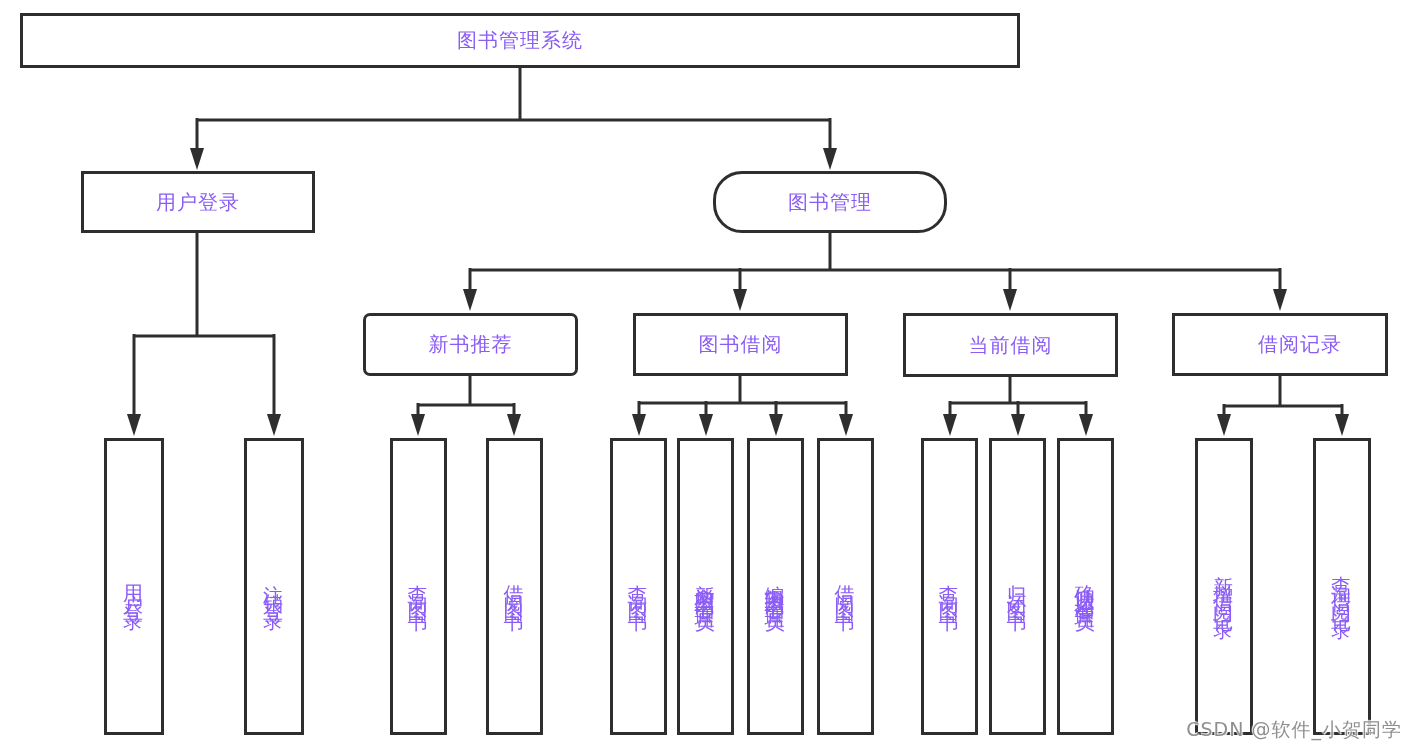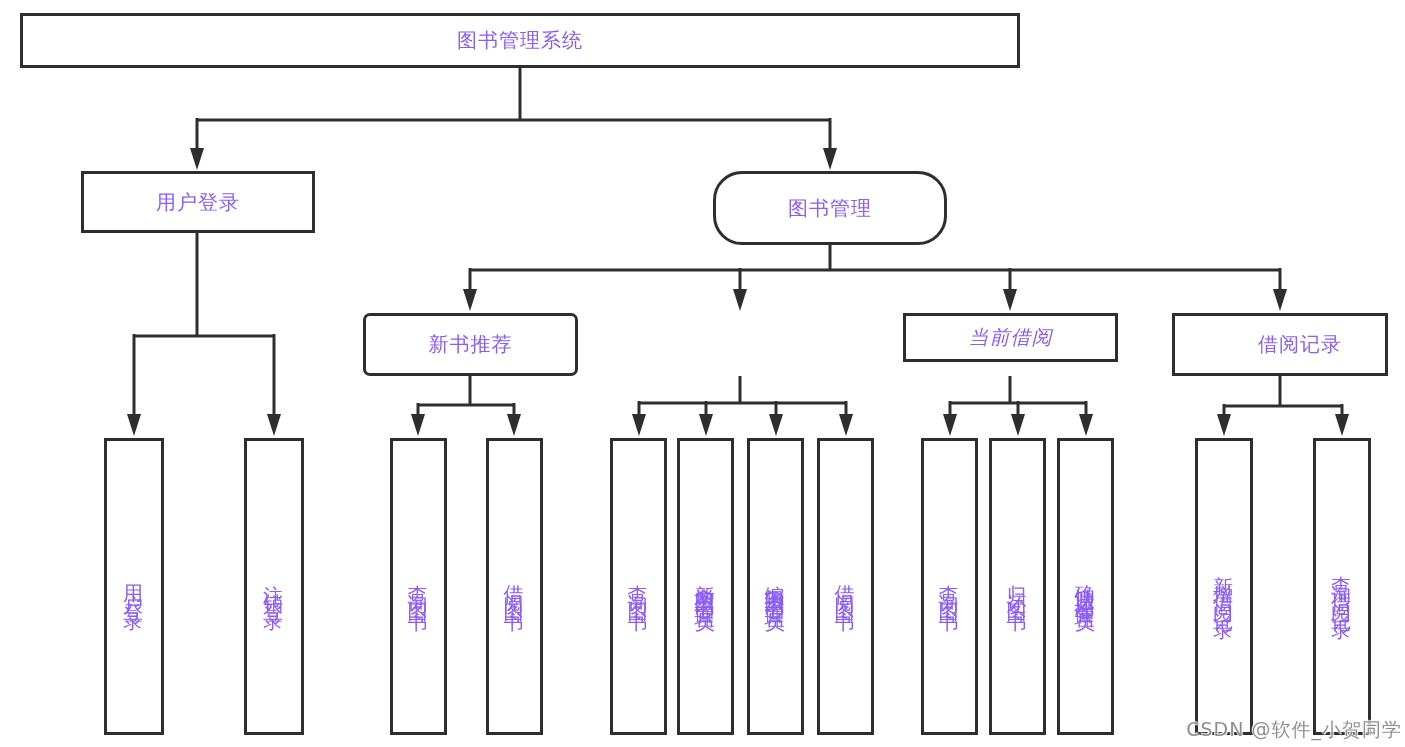--- a/index.html
+++ b/index.html
@@ -139,24 +139,25 @@
       <polygon points="1011,414 1025,414 1018,436"></polygon>
       <polygon points="1079,414 1093,414 1086,436"></polygon>
       <polygon points="1217,414 1231,414 1224,436"></polygon>
       <polygon points="1335,414 1349,414 1342,436"></polygon>
     </g>
   </svg>
 
   <div class="node" style="left:20px; top:13px; width:1000px; height:55px;">图书管理系统</div>
 
   <div class="node" style="left:81px; top:171px; width:234px; height:62px;">用户登录</div>
-  <div class="node" style="left:713px; top:171px; width:234px; height:74px;border-radius:29px;">图书管理</div>
+  <div class="node" style="left:713px; top:171px; width:234px; height:62px;border-radius:29px;">图书管理</div>
 
   <div class="node" style="left:363px; top:313px; width:215px; height:63px;border-radius:7px;">新书推荐</div>
-  <div class="node" style="left:903px; top:313px; width:215px; height:49px;font-style:italic;">当前借阅</div>
+  <div class="node" style="left:633px; top:313px; width:215px; height:63px;">图书借阅</div>
+  <div class="node" style="left:903px; top:313px; width:215px; height:64px;">当前借阅</div>
   <div class="node" style="left:1172px; top:313px; width:216px; height:63px;padding-left:40px;">借阅记录</div>
 
   <div class="node v" style="left:104px; top:438px; width:60px; height:297px;">用户登录</div>
   <div class="node v" style="left:244px; top:438px; width:60px; height:297px;">注销登录</div>
 
   <div class="node v" style="left:390px; top:438px; width:57px; height:297px;">查询图书</div>
   <div class="node v" style="left:486px; top:438px; width:57px; height:297px;">借阅图书</div>
 
   <div class="node v" style="left:610px; top:438px; width:57px; height:297px;">查询图书</div>
   <div class="node v v-long" style="left:677px; top:438px; width:57px; height:297px;">新增图书（管理员）</div>

